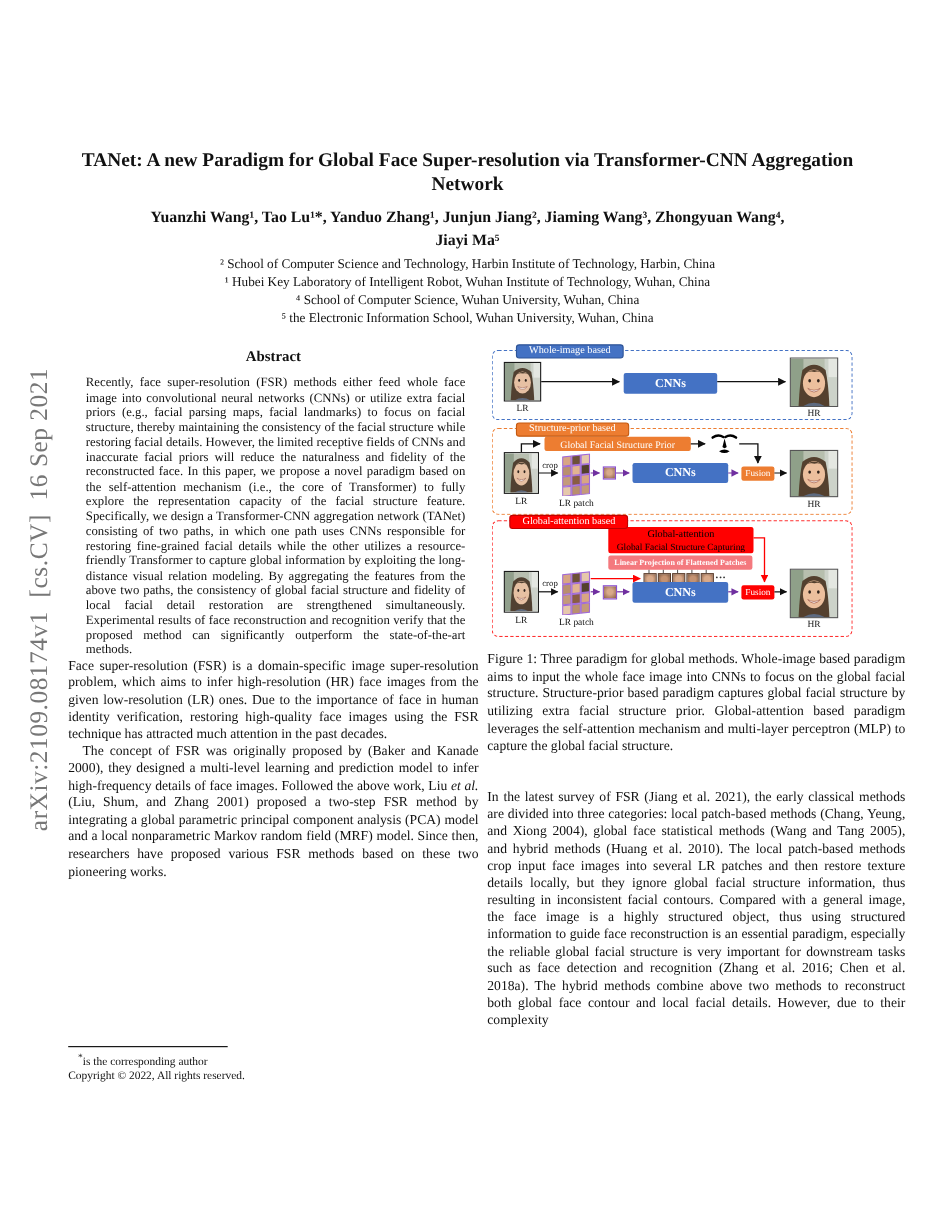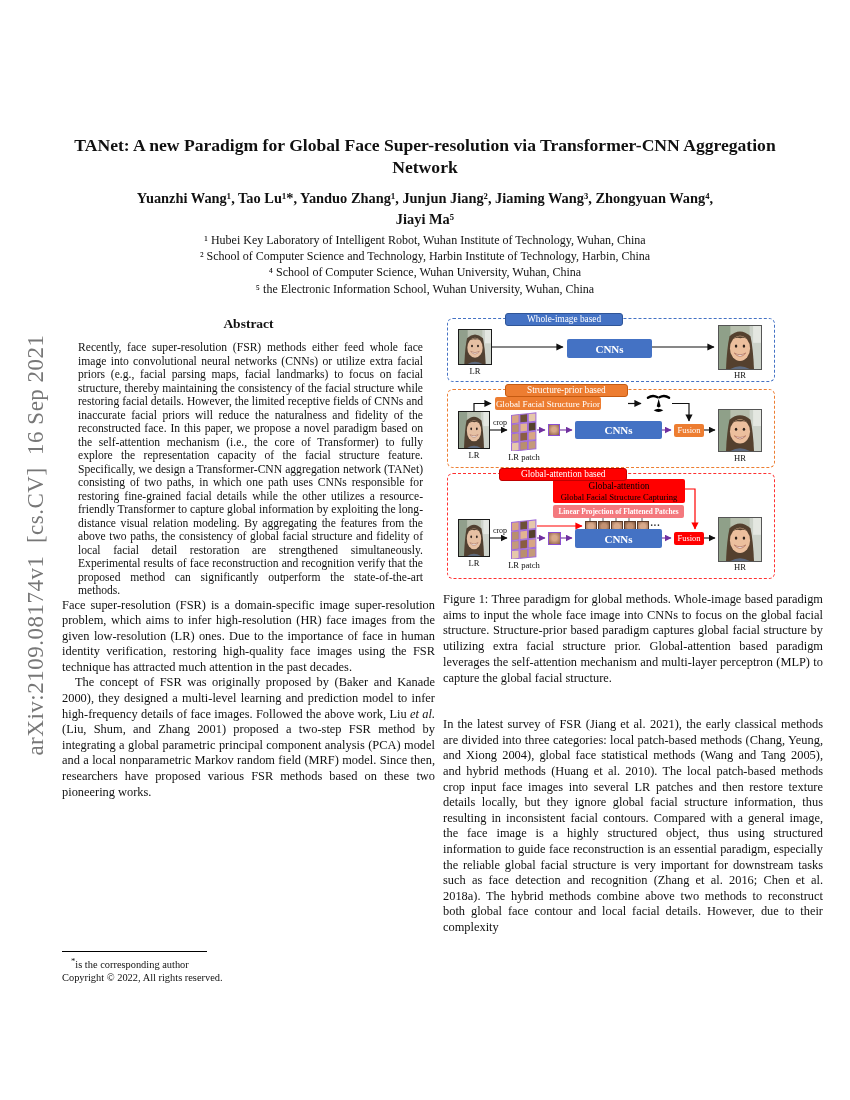--- a/index.html
+++ b/index.html
@@ -31,21 +31,21 @@
   .footnote{position:absolute;left:62px;top:951px;width:373px;font-size:10.4px;line-height:13px;}
   .fn-rule{width:145px;border-top:1px solid #000;margin-bottom:3px;}
   .fn-l1{text-indent:9px;}
 
   
   .figure{position:relative;width:380px;height:268px;}
   .panel{position:absolute;border-radius:6px;}
   .panel.p1{left:4px;top:5px;width:326px;height:62px;border:1.6px dashed #4472C4;}
   .panel.p2{left:4px;top:76px;width:326px;height:77px;border:1.6px dashed #ED7D31;}
   .panel.p3{left:4px;top:160px;width:326px;height:104px;border:1.6px dashed #FF3030;}
-  .tab{position:absolute;color:#fff;font-size:9.3px;line-height:11px;padding:0 21px;border-radius:3px;white-space:nowrap;z-index:3;margin-left:36px;}
+  .tab{position:absolute;color:#fff;font-size:9.3px;line-height:11px;padding:0 11px;border-radius:3px;white-space:nowrap;z-index:3;}
   .tab.t1{left:26px;top:0px;background:#4472C4;border:1px solid #2F5597;}
   .tab.t2{left:26px;top:71px;background:#ED7D31;border:1px solid #C55A11;}
   .tab.t3{left:20px;top:155px;background:#FF0000;border:1px solid #C00000;}
 
   .fig-el{position:absolute;box-sizing:border-box;}
   .imgwrap{overflow:hidden;}
   .face-svg{display:block;width:100%;height:100%;}
   .lr .face-svg{filter:blur(.7px) saturate(.85);}
   .imgwrap.lr{border:1.7px solid #1a1a1a;}
   .imgwrap.hr{border:1px solid #555;}
@@ -115,22 +115,22 @@
 
   <div class="arxiv">arXiv:2109.08174v1  [cs.CV]  16 Sep 2021</div>
 
   <div class="titleblock">
     <h1 class="title">TANet: A new Paradigm for Global Face Super-resolution via Transformer-CNN Aggregation Network</h1>
     <div class="authors">
       <div>Yuanzhi Wang¹, Tao Lu¹*, Yanduo Zhang¹, Junjun Jiang², Jiaming Wang³, Zhongyuan Wang⁴,</div>
       <div>Jiayi Ma⁵</div>
     </div>
     <div class="affils">
+      <div>² School of Computer Science and Technology, Harbin Institute of Technology, Harbin, China</div>
       <div>¹ Hubei Key Laboratory of Intelligent Robot, Wuhan Institute of Technology, Wuhan, China</div>
-      <div>² School of Computer Science and Technology, Harbin Institute of Technology, Harbin, China</div>
       <div>⁴ School of Computer Science, Wuhan University, Wuhan, China</div>
       <div>⁵ the Electronic Information School, Wuhan University, Wuhan, China</div>
     </div>
   </div>
 
   <div class="col-left">
     <h2 class="abs-head">Abstract</h2>
     <p class="abs-text">Recently, face super-resolution (FSR) methods either feed whole face image into convolutional neural networks (CNNs) or utilize extra facial priors (e.g., facial parsing maps, facial landmarks) to focus on facial structure, thereby maintaining the consistency of the facial structure while restoring facial details. However, the limited receptive fields of CNNs and inaccurate facial priors will reduce the naturalness and fidelity of the reconstructed face. In this paper, we propose a novel paradigm based on the self-attention mechanism (i.e., the core of Transformer) to fully explore the representation capacity of the facial structure feature. Specifically, we design a Transformer-CNN aggregation network (TANet) consisting of two paths, in which one path uses CNNs responsible for restoring fine-grained facial details while the other utilizes a resource-friendly Transformer to capture global information by exploiting the long-distance visual relation modeling. By aggregating the features from the above two paths, the consistency of global facial structure and fidelity of local facial detail restoration are strengthened simultaneously. Experimental results of face reconstruction and recognition verify that the proposed method can significantly outperform the state-of-the-art methods.</p>
     <p class="body-p">Face super-resolution (FSR) is a domain-specific image super-resolution problem, which aims to infer high-resolution (HR) face images from the given low-resolution (LR) ones. Due to the importance of face in human identity verification, restoring high-quality face images using the FSR technique has attracted much attention in the past decades.</p>
     <p class="body-p indent"><span>The concept of FSR was originally proposed by (Baker and Kanade 2000), they designed a multi-level learning and prediction model to infer high-frequency details of face images. Followed the above work, Liu </span><i>et al.</i><span> (Liu, Shum, and Zhang 2001) proposed a two-step FSR method by integrating a global parametric principal component analysis (PCA) model and a local nonparametric Markov random field (MRF) model. Since then, researchers have proposed various FSR methods based on these two pioneering works.</span></p>
@@ -156,21 +156,21 @@
       <div class="fig-el cnns" style="left:124px;top:26px;width:85px;height:19px;">CNNs</div>
       <div class="fig-el imgwrap hr" style="left:275px;top:12px;width:44px;height:45px;">
         <svg class="face-svg" viewBox="0 0 48 46" preserveAspectRatio="none">
             <use href="#face-art"></use>
           </svg>
       </div>
       <div class="img-label" style="left:275px;top:58px;width:44px;">HR</div>
 
       <div class="panel p2"></div>
       <div class="tab t2">Structure-prior based</div>
-      <div class="fig-el prior" style="left:52px;top:84px;width:106px;height:13px;">Global Facial Structure Prior</div>
+      <div class="fig-el prior" style="left:52px;top:84px;width:133px;height:13px;">Global Facial Structure Prior</div>
       <div class="fig-el" style="left:202px;top:80px;width:27px;height:21px;">
         <svg class="face-svg" viewBox="0 0 28 22" preserveAspectRatio="none">
             <use href="#landmark-art"></use>
           </svg>
       </div>
       <div class="fig-el imgwrap lr" style="left:15px;top:98px;width:32px;height:38px;">
         <svg class="face-svg" viewBox="0 0 48 46" preserveAspectRatio="none">
             <use href="#face-art"></use>
           </svg>
       </div>

